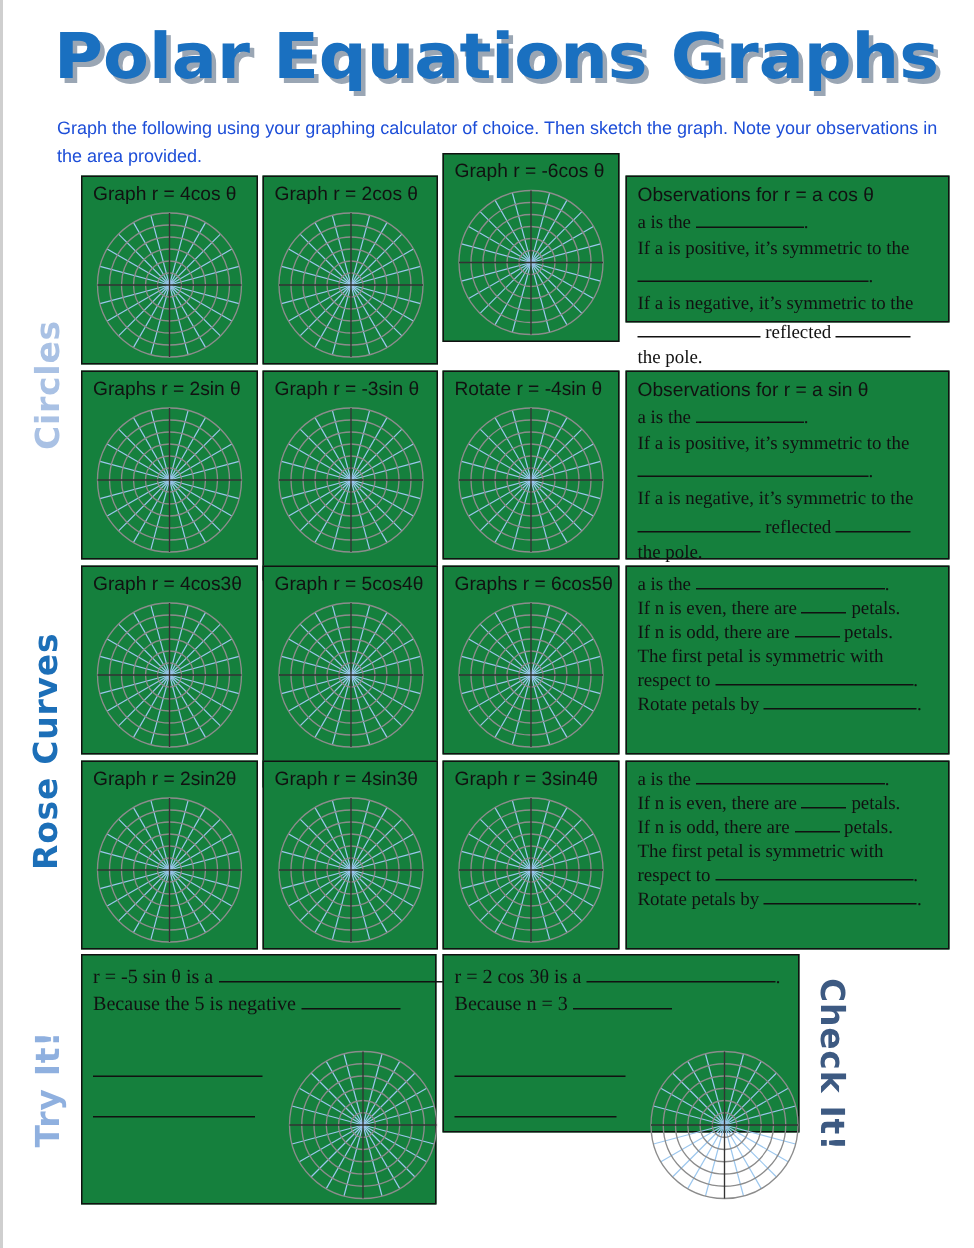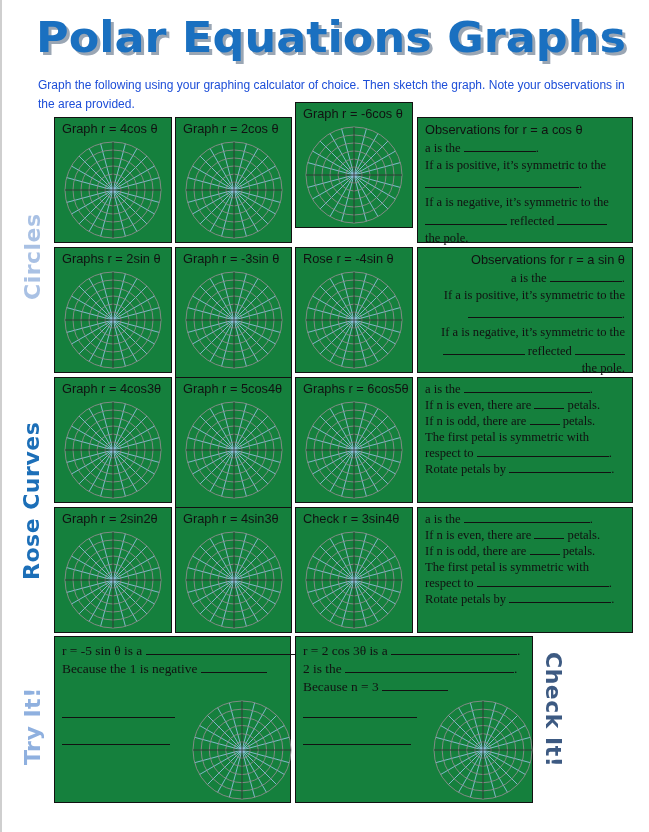--- a/index.html
+++ b/index.html
@@ -145,21 +145,21 @@
         <circle cx="49" cy="49" r="8" fill="none" stroke="#8c8c8c" stroke-width="0.9"></circle>
         <circle cx="49" cy="49" r="16" fill="none" stroke="#8c8c8c" stroke-width="0.9"></circle>
         <circle cx="49" cy="49" r="24" fill="none" stroke="#8c8c8c" stroke-width="0.9"></circle>
         <circle cx="49" cy="49" r="32" fill="none" stroke="#8c8c8c" stroke-width="0.9"></circle>
         <circle cx="49" cy="49" r="40" fill="none" stroke="#8c8c8c" stroke-width="0.9"></circle>
         <circle cx="49" cy="49" r="48" fill="none" stroke="#8c8c8c" stroke-width="0.9"></circle>
         <line x1="1" y1="49" x2="97" y2="49" stroke="#333333" stroke-width="0.9"></line>
         <line x1="49" y1="1" x2="49" y2="97" stroke="#333333" stroke-width="0.9"></line>
       </svg>
     </div>
-    <div class="box obox circ" style="left: 417px; top: 117px; width: 216px; height: 126px;">
+    <div class="box obox circ" style="left: 417px; top: 117px; width: 216px; height: 98px;">
       <div class="ohead">Observations for r = a cos θ</div>
       <div class="ln" style="white-space: nowrap;"><span>a is the</span> <span class="blank" style="width:72px"></span>.</div>
         <div class="ln" style="margin-top: 1px; white-space: nowrap;"><span>If a is positive, it’s symmetric to the</span></div>
         <div class="ln" style="margin-top: 3px; white-space: nowrap;"><span class="blank" style="width:154px"></span>.</div>
         <div class="ln" style="margin-top: 1px; white-space: nowrap;"><span>If a is negative, it’s symmetric to the</span></div>
         <div class="ln" style="margin-top: 3px; white-space: nowrap;"><span class="blank" style="width:82px"></span> <span>reflected</span> <span class="blank" style="width:50px"></span></div>
         <div class="ln" style="margin-top: 1px; white-space: nowrap;"><span>the pole.</span></div>
     </div>
     <div class="box gbox" style="left: 54px; top: 247px; width: 118px; height: 126px;">
       <div class="glabel">Graphs r = 2sin θ</div>
@@ -221,53 +221,53 @@
         <circle cx="49" cy="49" r="16" fill="none" stroke="#8c8c8c" stroke-width="0.9"></circle>
         <circle cx="49" cy="49" r="24" fill="none" stroke="#8c8c8c" stroke-width="0.9"></circle>
         <circle cx="49" cy="49" r="32" fill="none" stroke="#8c8c8c" stroke-width="0.9"></circle>
         <circle cx="49" cy="49" r="40" fill="none" stroke="#8c8c8c" stroke-width="0.9"></circle>
         <circle cx="49" cy="49" r="48" fill="none" stroke="#8c8c8c" stroke-width="0.9"></circle>
         <line x1="1" y1="49" x2="97" y2="49" stroke="#333333" stroke-width="0.9"></line>
         <line x1="49" y1="1" x2="49" y2="97" stroke="#333333" stroke-width="0.9"></line>
       </svg>
     </div>
     <div class="box gbox" style="left: 295px; top: 247px; width: 118px; height: 126px;">
-      <div class="glabel">Rose r = -4sin θ</div>
-      <svg class="polar" width="98" height="98" viewBox="0 0 98 98">
-        <line x1="49" y1="49" x2="95.36443966187528" y2="61.423314164920995" stroke="#9cc7ee" stroke-width="0.8"></line>
-        <line x1="49" y1="49" x2="90.56921938165306" y2="73" stroke="#9cc7ee" stroke-width="0.8"></line>
-        <line x1="49" y1="49" x2="82.94112549695429" y2="82.94112549695427" stroke="#9cc7ee" stroke-width="0.8"></line>
-        <line x1="49" y1="49" x2="73" y2="90.56921938165306" stroke="#9cc7ee" stroke-width="0.8"></line>
-        <line x1="49" y1="49" x2="61.423314164920995" y2="95.36443966187528" stroke="#9cc7ee" stroke-width="0.8"></line>
-        <line x1="49" y1="49" x2="36.576685835079" y2="95.36443966187528" stroke="#9cc7ee" stroke-width="0.8"></line>
-        <line x1="49" y1="49" x2="25.00000000000001" y2="90.56921938165306" stroke="#9cc7ee" stroke-width="0.8"></line>
-        <line x1="49" y1="49" x2="15.058874503045722" y2="82.94112549695429" stroke="#9cc7ee" stroke-width="0.8"></line>
-        <line x1="49" y1="49" x2="7.430780618346944" y2="73" stroke="#9cc7ee" stroke-width="0.8"></line>
-        <line x1="49" y1="49" x2="2.6355603381247263" y2="61.42331416492101" stroke="#9cc7ee" stroke-width="0.8"></line>
-        <line x1="49" y1="49" x2="2.6355603381247192" y2="36.57668583507902" stroke="#9cc7ee" stroke-width="0.8"></line>
-        <line x1="49" y1="49" x2="7.430780618346944" y2="24.999999999999993" stroke="#9cc7ee" stroke-width="0.8"></line>
-        <line x1="49" y1="49" x2="15.058874503045715" y2="15.058874503045722" stroke="#9cc7ee" stroke-width="0.8"></line>
-        <line x1="49" y1="49" x2="24.99999999999998" y2="7.430780618346958" stroke="#9cc7ee" stroke-width="0.8"></line>
-        <line x1="49" y1="49" x2="36.57668583507901" y2="2.6355603381247192" stroke="#9cc7ee" stroke-width="0.8"></line>
-        <line x1="49" y1="49" x2="61.42331416492101" y2="2.6355603381247263" stroke="#9cc7ee" stroke-width="0.8"></line>
-        <line x1="49" y1="49" x2="73" y2="7.430780618346944" stroke="#9cc7ee" stroke-width="0.8"></line>
-        <line x1="49" y1="49" x2="82.94112549695427" y2="15.058874503045715" stroke="#9cc7ee" stroke-width="0.8"></line>
-        <line x1="49" y1="49" x2="90.56921938165304" y2="24.99999999999998" stroke="#9cc7ee" stroke-width="0.8"></line>
-        <line x1="49" y1="49" x2="95.36443966187528" y2="36.576685835079005" stroke="#9cc7ee" stroke-width="0.8"></line>
-        <circle cx="49" cy="49" r="8" fill="none" stroke="#8c8c8c" stroke-width="0.9"></circle>
-        <circle cx="49" cy="49" r="16" fill="none" stroke="#8c8c8c" stroke-width="0.9"></circle>
-        <circle cx="49" cy="49" r="24" fill="none" stroke="#8c8c8c" stroke-width="0.9"></circle>
-        <circle cx="49" cy="49" r="32" fill="none" stroke="#8c8c8c" stroke-width="0.9"></circle>
-        <circle cx="49" cy="49" r="40" fill="none" stroke="#8c8c8c" stroke-width="0.9"></circle>
-        <circle cx="49" cy="49" r="48" fill="none" stroke="#8c8c8c" stroke-width="0.9"></circle>
-        <line x1="1" y1="49" x2="97" y2="49" stroke="#333333" stroke-width="0.9"></line>
-        <line x1="49" y1="1" x2="49" y2="97" stroke="#333333" stroke-width="0.9"></line>
-      </svg>
-    </div>
-    <div class="box obox circ" style="left: 417px; top: 247px; width: 216px; height: 126px; text-align: right;">
+      <div class="glabel">Rotate r = -4sin θ</div>
+      <svg class="polar" width="98" height="98" viewBox="0 0 98 98">
+        <line x1="49" y1="49" x2="95.36443966187528" y2="61.423314164920995" stroke="#9cc7ee" stroke-width="0.8"></line>
+        <line x1="49" y1="49" x2="90.56921938165306" y2="73" stroke="#9cc7ee" stroke-width="0.8"></line>
+        <line x1="49" y1="49" x2="82.94112549695429" y2="82.94112549695427" stroke="#9cc7ee" stroke-width="0.8"></line>
+        <line x1="49" y1="49" x2="73" y2="90.56921938165306" stroke="#9cc7ee" stroke-width="0.8"></line>
+        <line x1="49" y1="49" x2="61.423314164920995" y2="95.36443966187528" stroke="#9cc7ee" stroke-width="0.8"></line>
+        <line x1="49" y1="49" x2="36.576685835079" y2="95.36443966187528" stroke="#9cc7ee" stroke-width="0.8"></line>
+        <line x1="49" y1="49" x2="25.00000000000001" y2="90.56921938165306" stroke="#9cc7ee" stroke-width="0.8"></line>
+        <line x1="49" y1="49" x2="15.058874503045722" y2="82.94112549695429" stroke="#9cc7ee" stroke-width="0.8"></line>
+        <line x1="49" y1="49" x2="7.430780618346944" y2="73" stroke="#9cc7ee" stroke-width="0.8"></line>
+        <line x1="49" y1="49" x2="2.6355603381247263" y2="61.42331416492101" stroke="#9cc7ee" stroke-width="0.8"></line>
+        <line x1="49" y1="49" x2="2.6355603381247192" y2="36.57668583507902" stroke="#9cc7ee" stroke-width="0.8"></line>
+        <line x1="49" y1="49" x2="7.430780618346944" y2="24.999999999999993" stroke="#9cc7ee" stroke-width="0.8"></line>
+        <line x1="49" y1="49" x2="15.058874503045715" y2="15.058874503045722" stroke="#9cc7ee" stroke-width="0.8"></line>
+        <line x1="49" y1="49" x2="24.99999999999998" y2="7.430780618346958" stroke="#9cc7ee" stroke-width="0.8"></line>
+        <line x1="49" y1="49" x2="36.57668583507901" y2="2.6355603381247192" stroke="#9cc7ee" stroke-width="0.8"></line>
+        <line x1="49" y1="49" x2="61.42331416492101" y2="2.6355603381247263" stroke="#9cc7ee" stroke-width="0.8"></line>
+        <line x1="49" y1="49" x2="73" y2="7.430780618346944" stroke="#9cc7ee" stroke-width="0.8"></line>
+        <line x1="49" y1="49" x2="82.94112549695427" y2="15.058874503045715" stroke="#9cc7ee" stroke-width="0.8"></line>
+        <line x1="49" y1="49" x2="90.56921938165304" y2="24.99999999999998" stroke="#9cc7ee" stroke-width="0.8"></line>
+        <line x1="49" y1="49" x2="95.36443966187528" y2="36.576685835079005" stroke="#9cc7ee" stroke-width="0.8"></line>
+        <circle cx="49" cy="49" r="8" fill="none" stroke="#8c8c8c" stroke-width="0.9"></circle>
+        <circle cx="49" cy="49" r="16" fill="none" stroke="#8c8c8c" stroke-width="0.9"></circle>
+        <circle cx="49" cy="49" r="24" fill="none" stroke="#8c8c8c" stroke-width="0.9"></circle>
+        <circle cx="49" cy="49" r="32" fill="none" stroke="#8c8c8c" stroke-width="0.9"></circle>
+        <circle cx="49" cy="49" r="40" fill="none" stroke="#8c8c8c" stroke-width="0.9"></circle>
+        <circle cx="49" cy="49" r="48" fill="none" stroke="#8c8c8c" stroke-width="0.9"></circle>
+        <line x1="1" y1="49" x2="97" y2="49" stroke="#333333" stroke-width="0.9"></line>
+        <line x1="49" y1="1" x2="49" y2="97" stroke="#333333" stroke-width="0.9"></line>
+      </svg>
+    </div>
+    <div class="box obox circ" style="left: 417px; top: 247px; width: 216px; height: 126px;">
       <div class="ohead">Observations for r = a sin θ</div>
       <div class="ln" style="white-space: nowrap;"><span>a is the</span> <span class="blank" style="width:72px"></span>.</div>
         <div class="ln" style="margin-top: 1px; white-space: nowrap;"><span>If a is positive, it’s symmetric to the</span></div>
         <div class="ln" style="margin-top: 3px; white-space: nowrap;"><span class="blank" style="width:154px"></span>.</div>
         <div class="ln" style="margin-top: 1px; white-space: nowrap;"><span>If a is negative, it’s symmetric to the</span></div>
         <div class="ln" style="margin-top: 3px; white-space: nowrap;"><span class="blank" style="width:82px"></span> <span>reflected</span> <span class="blank" style="width:50px"></span></div>
         <div class="ln" style="margin-top: 1px; white-space: nowrap;"><span>the pole.</span></div>
     </div>
     <div class="box gbox" style="left: 54px; top: 377px; width: 118px; height: 126px;">
       <div class="glabel">Graph r = 4cos3θ</div>
@@ -436,21 +436,21 @@
         <circle cx="49" cy="49" r="16" fill="none" stroke="#8c8c8c" stroke-width="0.9"></circle>
         <circle cx="49" cy="49" r="24" fill="none" stroke="#8c8c8c" stroke-width="0.9"></circle>
         <circle cx="49" cy="49" r="32" fill="none" stroke="#8c8c8c" stroke-width="0.9"></circle>
         <circle cx="49" cy="49" r="40" fill="none" stroke="#8c8c8c" stroke-width="0.9"></circle>
         <circle cx="49" cy="49" r="48" fill="none" stroke="#8c8c8c" stroke-width="0.9"></circle>
         <line x1="1" y1="49" x2="97" y2="49" stroke="#333333" stroke-width="0.9"></line>
         <line x1="49" y1="1" x2="49" y2="97" stroke="#333333" stroke-width="0.9"></line>
       </svg>
     </div>
     <div class="box gbox" style="left: 295px; top: 507px; width: 118px; height: 126px;">
-      <div class="glabel">Check r = 3sin4θ</div>
+      <div class="glabel">Graph r = 3sin4θ</div>
       <svg class="polar" width="98" height="98" viewBox="0 0 98 98">
         <line x1="49" y1="49" x2="95.36443966187528" y2="61.423314164920995" stroke="#9cc7ee" stroke-width="0.8"></line>
         <line x1="49" y1="49" x2="90.56921938165306" y2="73" stroke="#9cc7ee" stroke-width="0.8"></line>
         <line x1="49" y1="49" x2="82.94112549695429" y2="82.94112549695427" stroke="#9cc7ee" stroke-width="0.8"></line>
         <line x1="49" y1="49" x2="73" y2="90.56921938165306" stroke="#9cc7ee" stroke-width="0.8"></line>
         <line x1="49" y1="49" x2="61.423314164920995" y2="95.36443966187528" stroke="#9cc7ee" stroke-width="0.8"></line>
         <line x1="49" y1="49" x2="36.576685835079" y2="95.36443966187528" stroke="#9cc7ee" stroke-width="0.8"></line>
         <line x1="49" y1="49" x2="25.00000000000001" y2="90.56921938165306" stroke="#9cc7ee" stroke-width="0.8"></line>
         <line x1="49" y1="49" x2="15.058874503045722" y2="82.94112549695429" stroke="#9cc7ee" stroke-width="0.8"></line>
         <line x1="49" y1="49" x2="7.430780618346944" y2="73" stroke="#9cc7ee" stroke-width="0.8"></line>
@@ -480,21 +480,21 @@
         <div class="ln" style="white-space: nowrap;"><span>If n is even, there are</span> <span class="blank" style="width:30px"></span> <span>petals.</span></div>
         <div class="ln" style="white-space: nowrap;"><span>If n is odd, there are</span> <span class="blank" style="width:30px"></span> <span>petals.</span></div>
         <div class="ln" style="white-space: nowrap;"><span>The first petal is symmetric with</span></div>
         <div class="ln" style="white-space: nowrap;"><span>respect to</span> <span class="blank" style="width:132px"></span>.</div>
         <div class="ln" style="white-space: nowrap;"><span>Rotate petals by</span> <span class="blank" style="width:102px"></span>.</div>
     </div>
   </div>
 
 <div class="box tbox" style="left:54px; top:636px; width:237px; height:167px;">
   <div class="ln"><span>r = -5 sin θ is a</span> <span class="blank" style="width:158px"></span>.</div>
-  <div class="ln"><span>Because the 1 is negative</span> <span class="blank" style="width:66px"></span></div>
+  <div class="ln"><span>Because the 5 is negative</span> <span class="blank" style="width:66px"></span></div>
   <div class="line" style="left:7px; top:80px; width:113px;"></div>
   <div class="line" style="left:7px; top:107px; width:108px;"></div>
   <svg class="polar" width="100" height="100" style="left:137px; top:63px;" viewBox="0 0 100 100">
       <line x1="50" y1="50" x2="97.33036548816435" y2="62.682133210023515" stroke="#9cc7ee" stroke-width="0.8"></line>
       <line x1="50" y1="50" x2="92.4352447854375" y2="74.5" stroke="#9cc7ee" stroke-width="0.8"></line>
       <line x1="50" y1="50" x2="84.64823227814082" y2="84.64823227814082" stroke="#9cc7ee" stroke-width="0.8"></line>
       <line x1="50" y1="50" x2="74.5" y2="92.43524478543749" stroke="#9cc7ee" stroke-width="0.8"></line>
       <line x1="50" y1="50" x2="62.682133210023515" y2="97.33036548816435" stroke="#9cc7ee" stroke-width="0.8"></line>
       <line x1="50" y1="50" x2="37.31786678997648" y2="97.33036548816435" stroke="#9cc7ee" stroke-width="0.8"></line>
       <line x1="50" y1="50" x2="25.50000000000001" y2="92.4352447854375" stroke="#9cc7ee" stroke-width="0.8"></line>
@@ -515,23 +515,22 @@
       <circle cx="50" cy="50" r="16.333333333333332" fill="none" stroke="#8c8c8c" stroke-width="0.9"></circle>
       <circle cx="50" cy="50" r="24.5" fill="none" stroke="#8c8c8c" stroke-width="0.9"></circle>
       <circle cx="50" cy="50" r="32.666666666666664" fill="none" stroke="#8c8c8c" stroke-width="0.9"></circle>
       <circle cx="50" cy="50" r="40.833333333333336" fill="none" stroke="#8c8c8c" stroke-width="0.9"></circle>
       <circle cx="50" cy="50" r="49" fill="none" stroke="#8c8c8c" stroke-width="0.9"></circle>
       <line x1="1" y1="50" x2="99" y2="50" stroke="#333333" stroke-width="0.9"></line>
       <line x1="50" y1="1" x2="50" y2="99" stroke="#333333" stroke-width="0.9"></line>
     </svg>
 </div>
 
-<div class="box tbox" style="left:295px; top:636px; width:238px; height:167px;">
+<div class="box tbox" style="left:295px; top:636px; width:238px; height:119px;">
   <div class="ln"><span>r = 2 cos 3θ is a</span> <span class="blank" style="width:126px"></span>.</div>
-  <div class="ln"><span>2 is the</span> <span class="blank" style="width:169px"></span>.</div>
   <div class="ln"><span>Because n = 3</span> <span class="blank" style="width:66px"></span></div>
   <div class="line" style="left:7px; top:80px; width:114px;"></div>
   <div class="line" style="left:7px; top:107px; width:108px;"></div>
   <svg class="polar" width="100" height="100" style="left:137px; top:63px;" viewBox="0 0 100 100">
       <line x1="50" y1="50" x2="97.33036548816435" y2="62.682133210023515" stroke="#9cc7ee" stroke-width="0.8"></line>
       <line x1="50" y1="50" x2="92.4352447854375" y2="74.5" stroke="#9cc7ee" stroke-width="0.8"></line>
       <line x1="50" y1="50" x2="84.64823227814082" y2="84.64823227814082" stroke="#9cc7ee" stroke-width="0.8"></line>
       <line x1="50" y1="50" x2="74.5" y2="92.43524478543749" stroke="#9cc7ee" stroke-width="0.8"></line>
       <line x1="50" y1="50" x2="62.682133210023515" y2="97.33036548816435" stroke="#9cc7ee" stroke-width="0.8"></line>
       <line x1="50" y1="50" x2="37.31786678997648" y2="97.33036548816435" stroke="#9cc7ee" stroke-width="0.8"></line>

